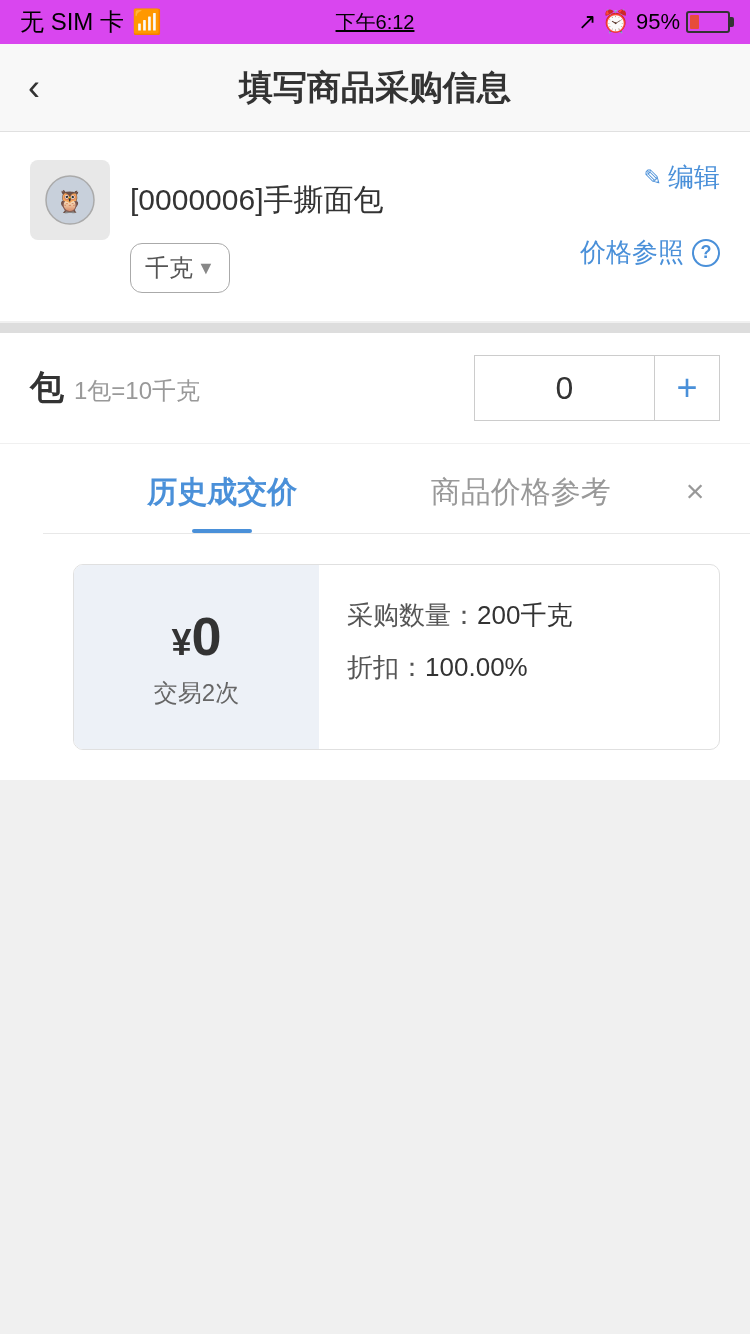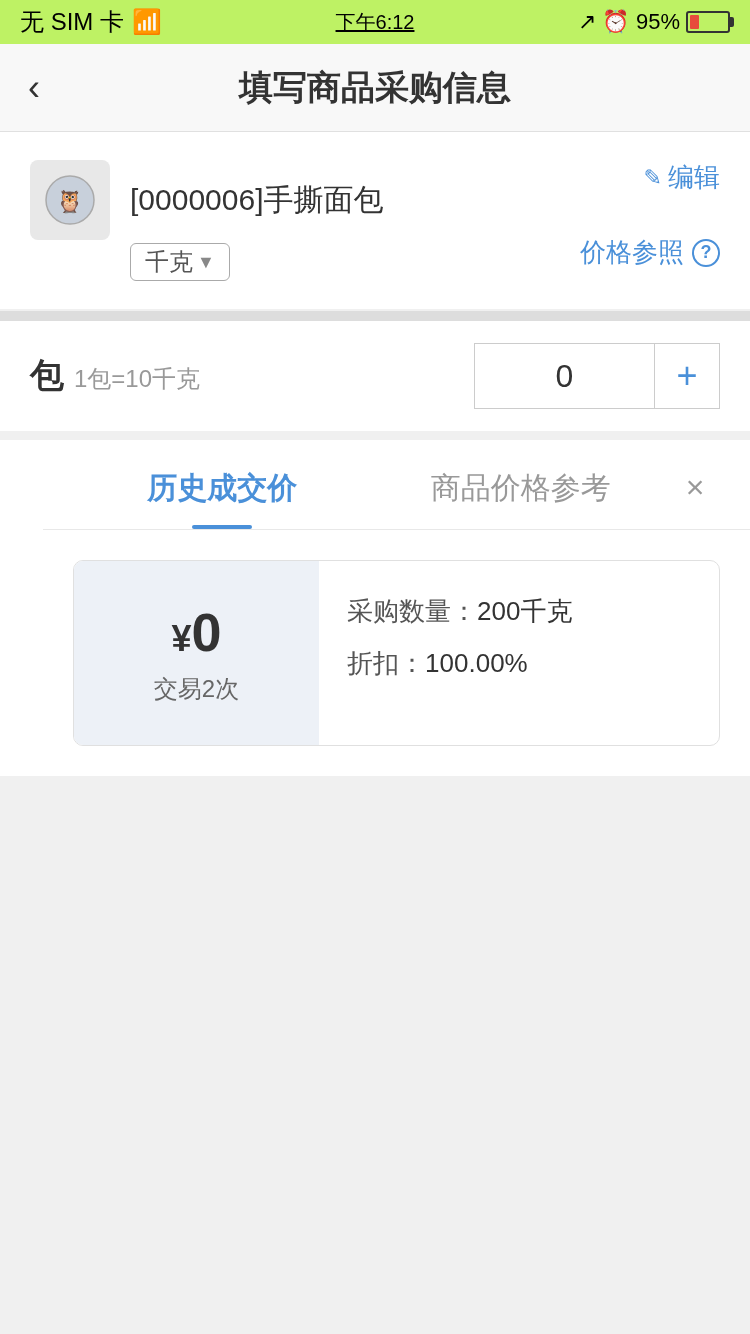--- a/index.html
+++ b/index.html
@@ -9,21 +9,21 @@
       min-height: 1334px;
       font-family: -apple-system, "PingFang SC", "Helvetica Neue", sans-serif;
       background: #f0f0f0;
       overflow-x: hidden;
     }
 
     
     .status-bar {
       width: 750px;
       height: 44px;
-      background: #bef264;
+      background: #d946ef;
       display: flex;
       align-items: center;
       justify-content: space-between;
       padding: 0 20px;
       font-size: 26px;
       font-weight: 500;
     }
     .status-left {
       display: flex;
       align-items: center;
@@ -138,22 +138,22 @@
     .product-unit {
       display: flex;
       align-items: center;
       gap: 10px;
       margin-top: 22px;
       font-size: 26px;
       color: #666;
     }
     .unit-badge {
       border: 1px solid #aaa;
-      border-radius: 6px;
-      padding: 2px 14px;
+      border-radius: 12px;
+      padding: 8px 14px;
       font-size: 24px;
       color: #555;
       background: #fff;
       display: flex;
       align-items: center;
       gap: 4px;
     }
     .unit-badge .arrow {
       font-size: 18px;
       color: #888;
@@ -262,21 +262,21 @@
       justify-content: center;
       font-size: 36px;
       color: #4a90d9;
       cursor: pointer;
     }
 
     
     .tabs-panel {
       width: 750px;
       background: #fff;
-      margin-top: 8px;
+      margin-top: 0;
       padding-left: 43px;
     }
     .tabs-header {
       display: flex;
       align-items: center;
       border-bottom: 1px solid #e8e8e8;
       padding: 0 30px;
       position: relative;
     }
     .tab-item {

